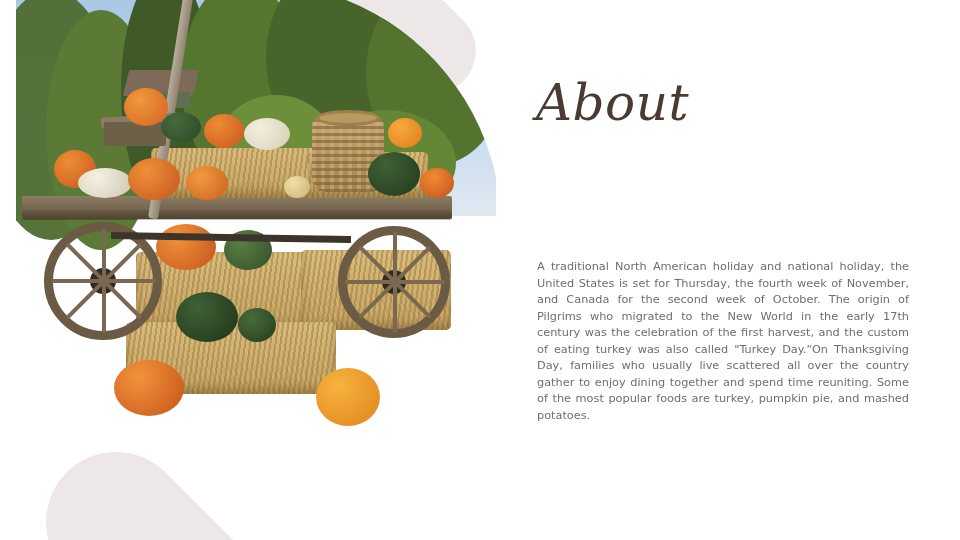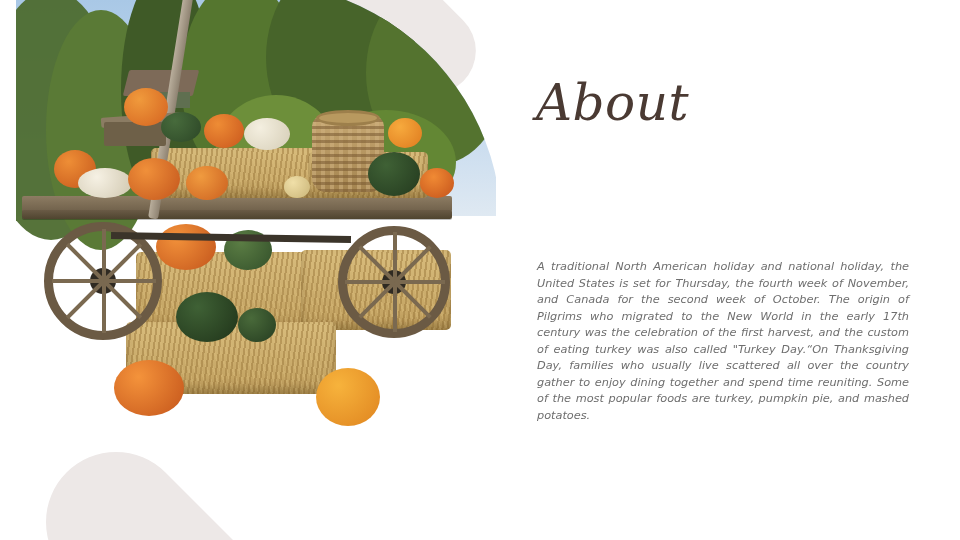--- a/index.html
+++ b/index.html
@@ -138,21 +138,20 @@
     position: absolute;
     left: 521px;
     top: 248px;
     width: 372px;
     font-family: "DejaVu Sans", "Liberation Sans", sans-serif;
     font-size: 11.3px;
     line-height: 16.5px;
     color: #6e6e6e;
     text-align: justify;
     text-justify: inter-word;
-    font-style: italic;
   }
 </style>
 </head>
 <body>
 
 <div id="slide">
 
   <div class="deco-bar" id="deco-bar-top"></div>
   <div class="deco-bar" id="deco-bar-bottom"></div>
 

